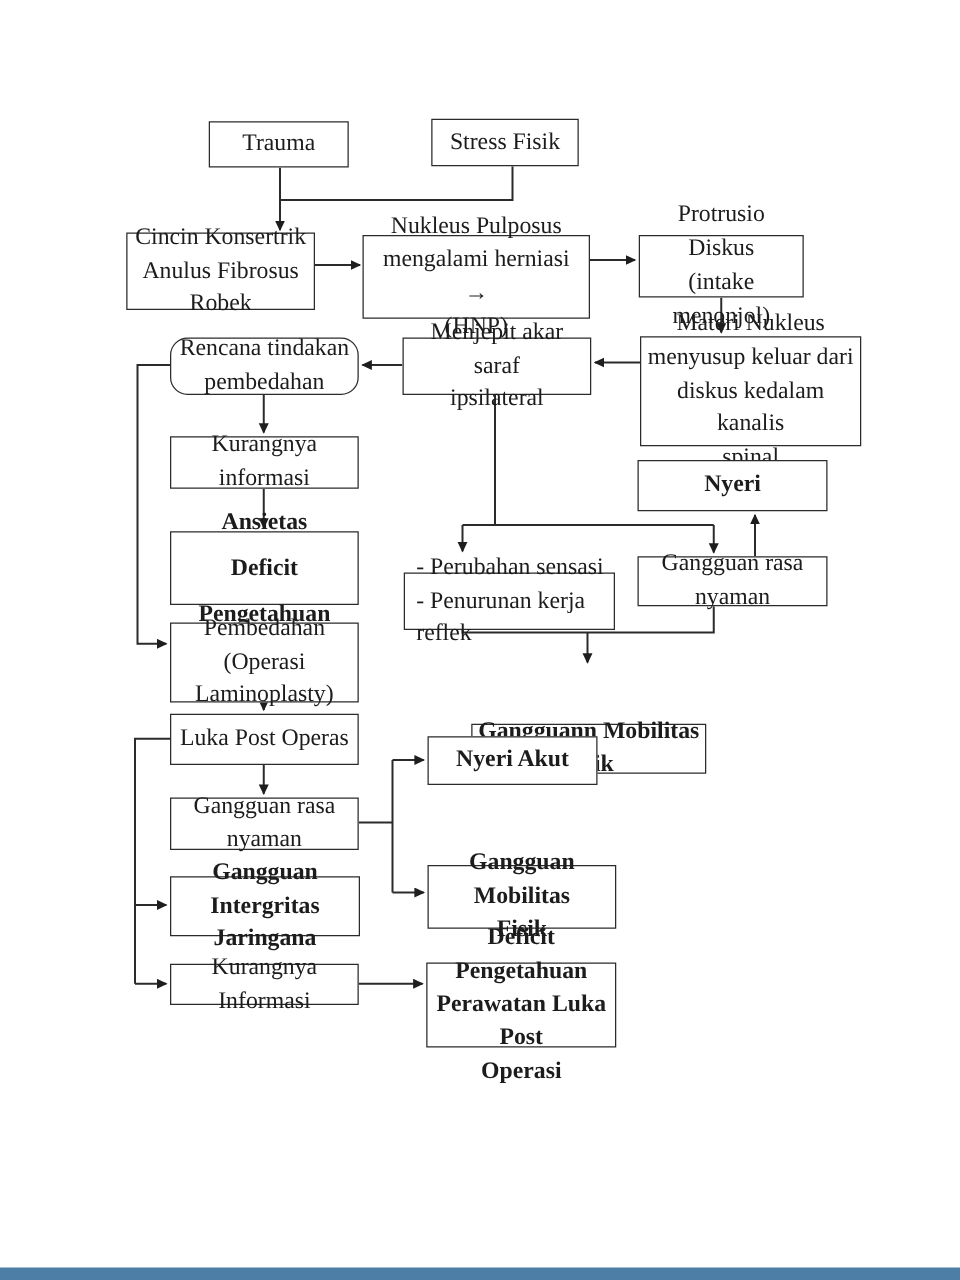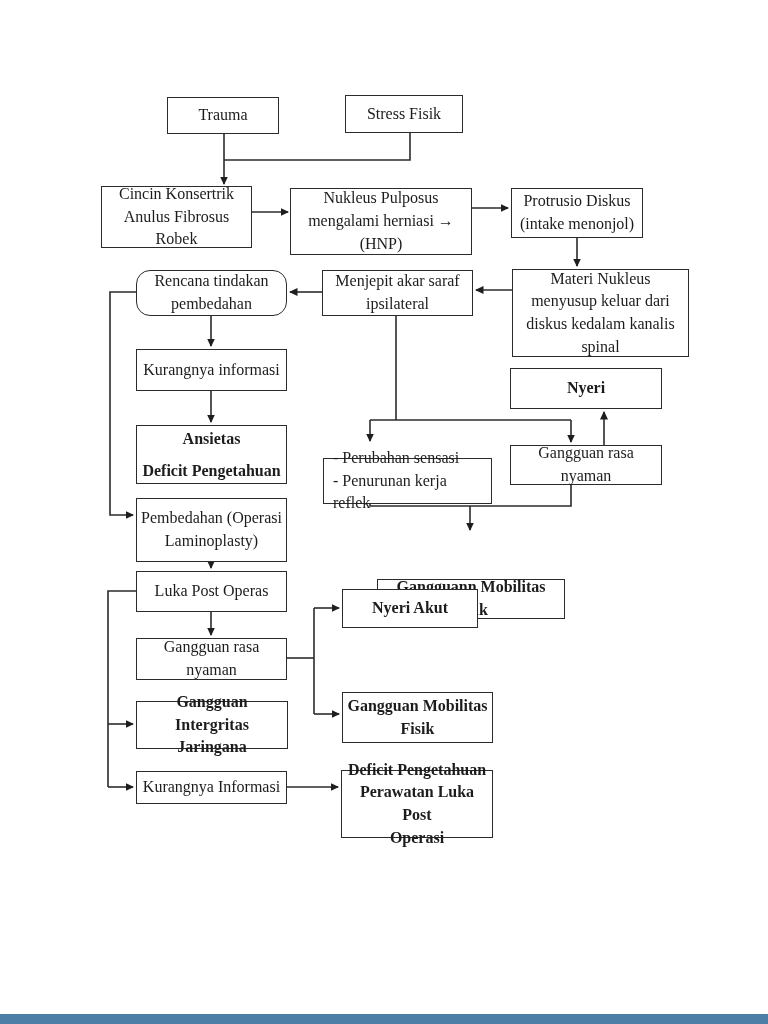--- a/index.html
+++ b/index.html
@@ -26,21 +26,21 @@
   .box {
     position: absolute;
     box-sizing: border-box;
     border: 1.6px solid #2b2b2b;
     background: #ffffff;
     display: flex;
     align-items: center;
     justify-content: center;
     text-align: center;
     white-space: pre-line;
-    font-size: 16px;
+    font-size: 19px;
     line-height: 1.42;
     padding: 2px 4px;
   }
   .box.bold { font-weight: 700; }
   .box.left {
     justify-content: flex-start;
     text-align: left;
     padding-left: 9px;
   }
   .box.gap-lines { line-height: 1.95; }

